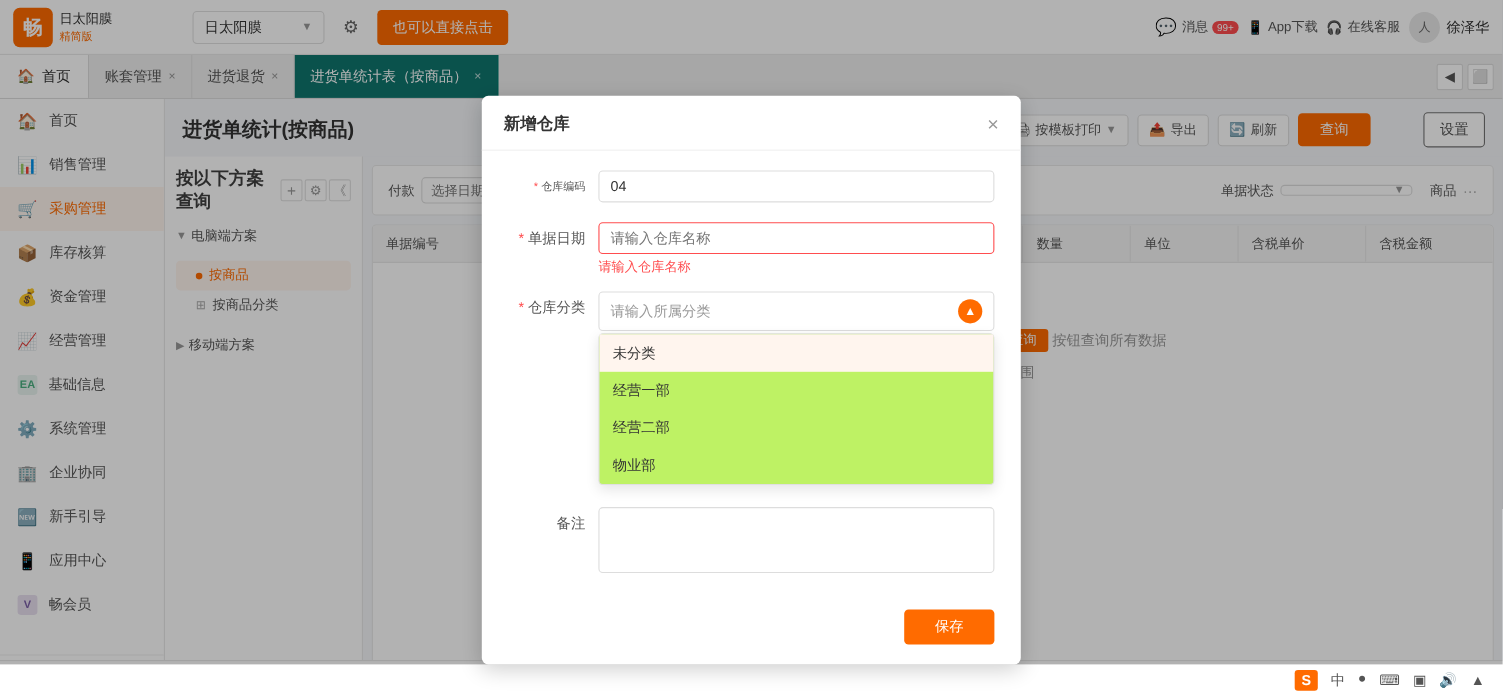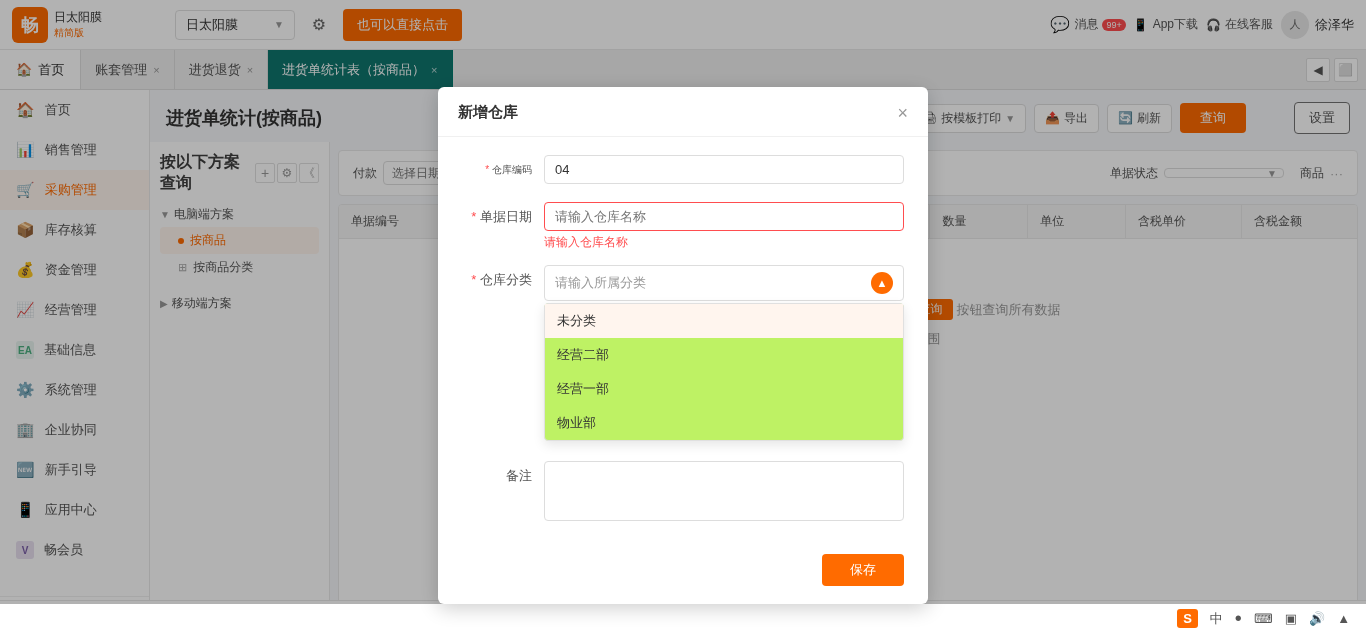--- a/index.html
+++ b/index.html
@@ -179,21 +179,21 @@
             <div style="width:20px;height:20px;display:flex;align-items:center;justify-content:center;cursor:pointer;color:#999;font-size:12px;border:1px solid #e0e0e0;border-radius:2px;">⚙</div>
             <div style="width:20px;height:20px;display:flex;align-items:center;justify-content:center;cursor:pointer;color:#999;font-size:12px;border:1px solid #e0e0e0;border-radius:2px;">《</div>
           </div>
         </div>
 
         <div>
           <div style="display:flex;align-items:center;gap:4px;padding:4px 0;cursor:pointer;color:#555;font-size:12px;">
             <span style="font-size:10px;color:#999;">▼</span>
             <span>电脑端方案</span>
           </div>
-          <div style="display:flex;align-items:center;gap:6px;padding:5px 6px 5px 18px;cursor:pointer;border-radius:4px;font-size:12px;color:#ff6b00;background:#fff5ee;">
+          <div style="display:flex;align-items:center;gap:6px;padding:5px 6px 5px 18px;cursor:pointer;border-radius:4px;font-size:12px;color:#ff6b00;background:#fff5ee;margin-top:10px;">
             <span style="width:6px;height:6px;border-radius:50%;background:#ff6b00;display:inline-block;"></span>
             <span>按商品</span>
           </div>
           <div style="display:flex;align-items:center;gap:6px;padding:5px 6px 5px 18px;cursor:pointer;border-radius:4px;font-size:12px;color:#555;">
             <span style="font-size:11px;color:#aaa;">⊞</span>
             <span>按商品分类</span>
           </div>
         </div>
 
         <div style="margin-top:10px;">
@@ -291,22 +291,22 @@
           <span>仓库分类</span>
         </label>
         <div style="flex:1;position:relative;">
           <div style="display:flex;align-items:center;border:1px solid #ddd;border-radius:4px;padding:6px 10px;font-size:13px;cursor:pointer;position:relative;">
             <span style="color:#999;flex:1;">请输入所属分类</span>
             <div style="width:22px;height:22px;background:#ff6b00;border-radius:50%;display:flex;align-items:center;justify-content:center;color:#fff;font-size:11px;cursor:pointer;">▲</div>
           </div>
 
           <div style="position:absolute;top:100%;left:0;right:0;background:#bef264;border:1px solid #e0e0e0;border-radius:4px;box-shadow:0 4px 12px rgba(0,0,0,0.1);z-index:200;margin-top:2px;">
             <div style="padding:8px 12px;cursor:pointer;font-size:13px;color:#333;background:#fff5ee;">未分类</div>
+            <div style="padding:8px 12px;cursor:pointer;font-size:13px;color:#333;">经营一部</div>
             <div style="padding:8px 12px;cursor:pointer;font-size:13px;color:#333;">经营二部</div>
-            <div style="padding:8px 12px;cursor:pointer;font-size:13px;color:#333;">经营一部</div>
             <div style="padding:8px 12px;cursor:pointer;font-size:13px;color:#333;">物业部</div>
           </div>
         </div>
       </div>
 
       <div style="display:flex;align-items:flex-start;margin-bottom:12px;gap:12px;margin-top:160px;">
         <label style="font-size:13px;color:#555;width:70px;text-align:right;flex-shrink:0;padding-top:6px;">备注</label>
         <div style="flex:1;">
           <textarea style="width: 100%; border: 1px solid rgb(221, 221, 221); border-radius: 4px; padding: 6px 10px; font-size: 13px; color: rgb(51, 51, 51); resize: none; height: 60px; outline: none;"></textarea>
         </div>

